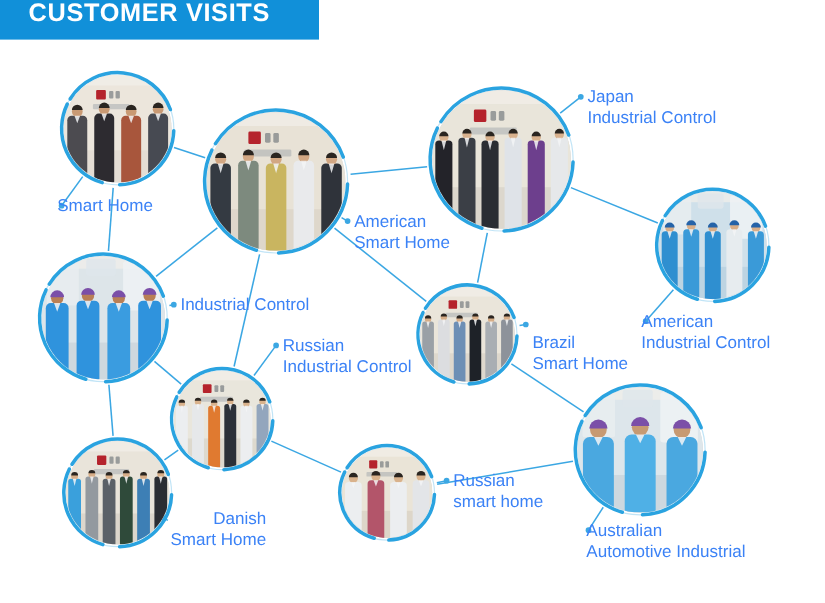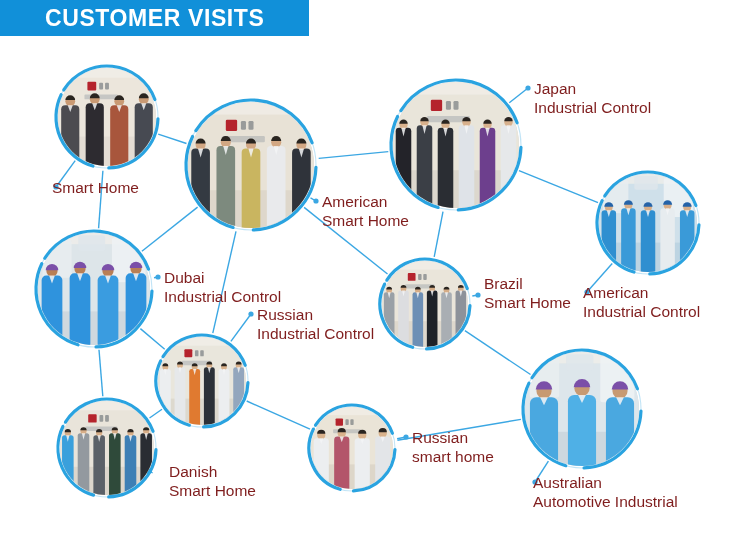--- a/index.html
+++ b/index.html
@@ -11,21 +11,21 @@
     overflow:hidden;
     position:relative;
   }
   #stage{position:relative;width:750px;height:548px;overflow:hidden;background:#fff;}
 
   
   #header-bar{
     position:absolute;left:0;top:0;
     width:290px;height:36px;
     background:#1190d9;
-    display:flex;align-items:center;padding-left:19px;
+    display:flex;align-items:flex-start;
   }
   #header-title{
     color:#ffffff;
     font-size:23px;
     font-weight:bold;
     letter-spacing:.6px;
     padding-left:26px;
     white-space:nowrap;
     line-height:1;
   }
@@ -34,21 +34,21 @@
   #connectors{position:absolute;left:0;top:0;width:750px;height:548px;pointer-events:none;}
 
   
   .node{position:absolute;}
   .photo-ring{position:absolute;left:0;top:0;}
   .photo-clip{position:absolute;border-radius:50%;overflow:hidden;background:#cfd4d8;}
   .photo-svg{display:block;}
 
   .label{
     position:absolute;
-    color:#7f1d1d;
+    color:#3b82f6;
     font-size:15.5px;
     line-height:19px;
     white-space:nowrap;
   }
   .label .l1,.label .l2{display:block;}
 </style>
 </head>
 <body>
 
 <div id="stage">
@@ -297,21 +297,20 @@
           </svg>
         </div>
         <svg class="photo-ring" width="124" height="124" viewBox="0 0 124 124" xmlns="http://www.w3.org/2000/svg">
           <circle cx="62" cy="62" r="58" fill="none" stroke="#8ecdee" stroke-width="1.1" opacity="0.55"></circle>
           <path d="M 12.81 31.26 A 58 58 0 0 1 116.50 42.16" fill="none" stroke="#2aa3e0" stroke-width="3.2" stroke-linecap="round"></path>
           <path d="M 119.96 64.02 A 58 58 0 0 1 64.02 119.96" fill="none" stroke="#2aa3e0" stroke-width="3.2" stroke-linecap="round"></path>
           <path d="M 46.01 117.75 A 58 58 0 0 1 9.87 36.57" fill="none" stroke="#2aa3e0" stroke-width="3.2" stroke-linecap="round"></path>
         </svg>
       </div>
       <div class="label" style="left: 164px; top: 268px;">
-        <span class="l1">Dubai</span>
         <span class="l2">Industrial Control</span>
       </div>
       <div class="node" style="left: 376px; top: 255px; width: 98px; height: 98px;">
         <div class="photo-clip" style="left: 6px; top: 6px; width: 86px; height: 86px;">
           <svg class="photo-svg" width="86" height="86" viewBox="0 0 100 100" xmlns="http://www.w3.org/2000/svg" preserveAspectRatio="xMidYMid slice">
             <rect x="0" y="0" width="100" height="100" fill="#eae5da"></rect>
             <rect x="0" y="70" width="100" height="30" fill="#ded8cd"></rect>
             <rect x="0" y="0" width="100" height="10" fill="#f2efe9" opacity="0.7"></rect>
             <rect x="30" y="14" width="9" height="9" rx="1" fill="#b5232c"></rect>
             <rect x="42" y="15" width="4" height="7" rx="1" fill="#6f7479" opacity="0.65"></rect>
@@ -343,21 +342,21 @@
             <path d="M 89.94 34.333333333333336 L 91.66666666666667 41.333333333333336 L 93.39333333333335 34.333333333333336 Z" fill="#f3f4f6" opacity="0.85"></path>
           </svg>
         </div>
         <svg class="photo-ring" width="98" height="98" viewBox="0 0 98 98" xmlns="http://www.w3.org/2000/svg">
           <circle cx="49" cy="49" r="45" fill="none" stroke="#8ecdee" stroke-width="1.1" opacity="0.55"></circle>
           <path d="M 10.84 25.15 A 45 45 0 0 1 91.29 33.61" fill="none" stroke="#2aa3e0" stroke-width="3.2" stroke-linecap="round"></path>
           <path d="M 93.97 50.57 A 45 45 0 0 1 50.57 93.97" fill="none" stroke="#2aa3e0" stroke-width="3.2" stroke-linecap="round"></path>
           <path d="M 36.60 92.26 A 45 45 0 0 1 8.55 29.27" fill="none" stroke="#2aa3e0" stroke-width="3.2" stroke-linecap="round"></path>
         </svg>
       </div>
-      <div class="label" style="left: 484px; top: 274px;">
+      <div class="label" style="left: 484px; top: 302px;">
         <span class="l1">Brazil</span>
         <span class="l2">Smart Home</span>
       </div>
       <div class="node" style="left: 152px; top: 331px; width: 100px; height: 100px;">
         <div class="photo-clip" style="left: 6px; top: 6px; width: 88px; height: 88px;">
           <svg class="photo-svg" width="88" height="88" viewBox="0 0 100 100" xmlns="http://www.w3.org/2000/svg" preserveAspectRatio="xMidYMid slice">
             <rect x="0" y="0" width="100" height="100" fill="#e9e6dc"></rect>
             <rect x="0" y="70" width="100" height="30" fill="#ddd9ce"></rect>
             <rect x="0" y="0" width="100" height="10" fill="#f2efe9" opacity="0.7"></rect>
             <rect x="30" y="14" width="9" height="9" rx="1" fill="#b5232c"></rect>
@@ -437,21 +436,21 @@
             <path d="M 89.94 34.333333333333336 L 91.66666666666667 41.333333333333336 L 93.39333333333335 34.333333333333336 Z" fill="#f3f4f6" opacity="0.85"></path>
           </svg>
         </div>
         <svg class="photo-ring" width="106" height="106" viewBox="0 0 106 106" xmlns="http://www.w3.org/2000/svg">
           <circle cx="53" cy="53" r="49" fill="none" stroke="#8ecdee" stroke-width="1.1" opacity="0.55"></circle>
           <path d="M 11.45 27.03 A 49 49 0 0 1 99.04 36.24" fill="none" stroke="#2aa3e0" stroke-width="3.2" stroke-linecap="round"></path>
           <path d="M 101.97 54.71 A 49 49 0 0 1 54.71 101.97" fill="none" stroke="#2aa3e0" stroke-width="3.2" stroke-linecap="round"></path>
           <path d="M 39.49 100.10 A 49 49 0 0 1 8.96 31.52" fill="none" stroke="#2aa3e0" stroke-width="3.2" stroke-linecap="round"></path>
         </svg>
       </div>
-      <div class="label" style="left: 169px; top: 462px;">
+      <div class="label" style="left: 155px; top: 462px; text-align: right;">
         <span class="l1">Danish</span>
         <span class="l2">Smart Home</span>
       </div>
       <div class="node" style="left: 305px; top: 401px; width: 94px; height: 94px;">
         <div class="photo-clip" style="left: 6px; top: 6px; width: 82px; height: 82px;">
           <svg class="photo-svg" width="82" height="82" viewBox="0 0 100 100" xmlns="http://www.w3.org/2000/svg" preserveAspectRatio="xMidYMid slice">
             <rect x="0" y="0" width="100" height="100" fill="#eae4d7"></rect>
             <rect x="0" y="70" width="100" height="30" fill="#ddd6c9"></rect>
             <rect x="0" y="0" width="100" height="10" fill="#f2efe9" opacity="0.7"></rect>
             <rect x="30" y="14" width="9" height="9" rx="1" fill="#b5232c"></rect>

